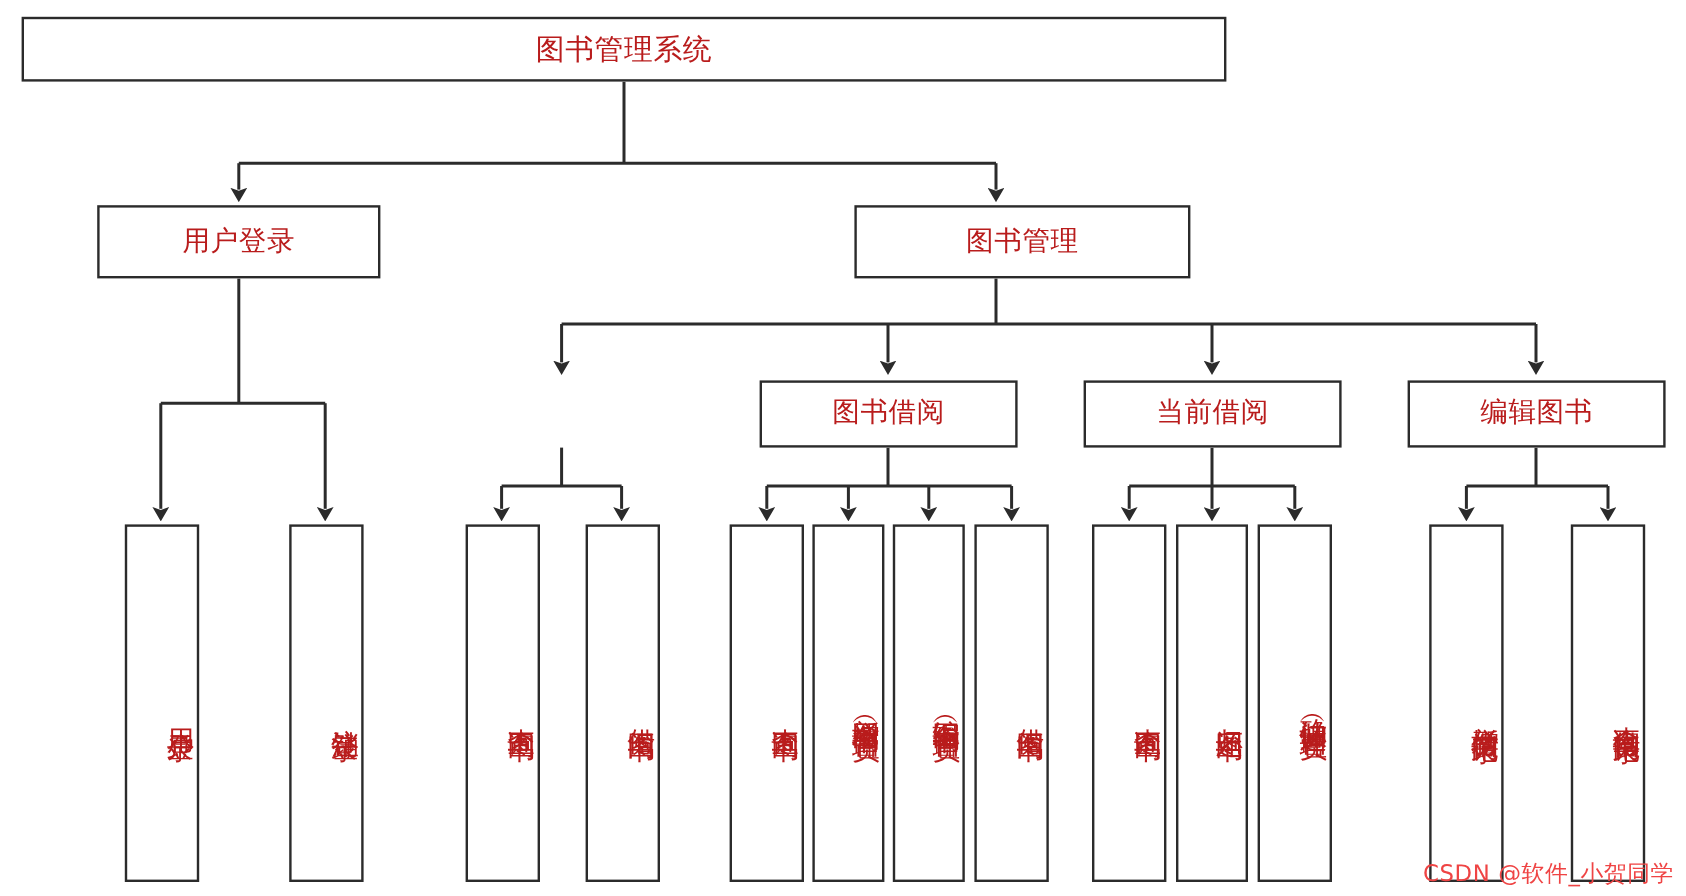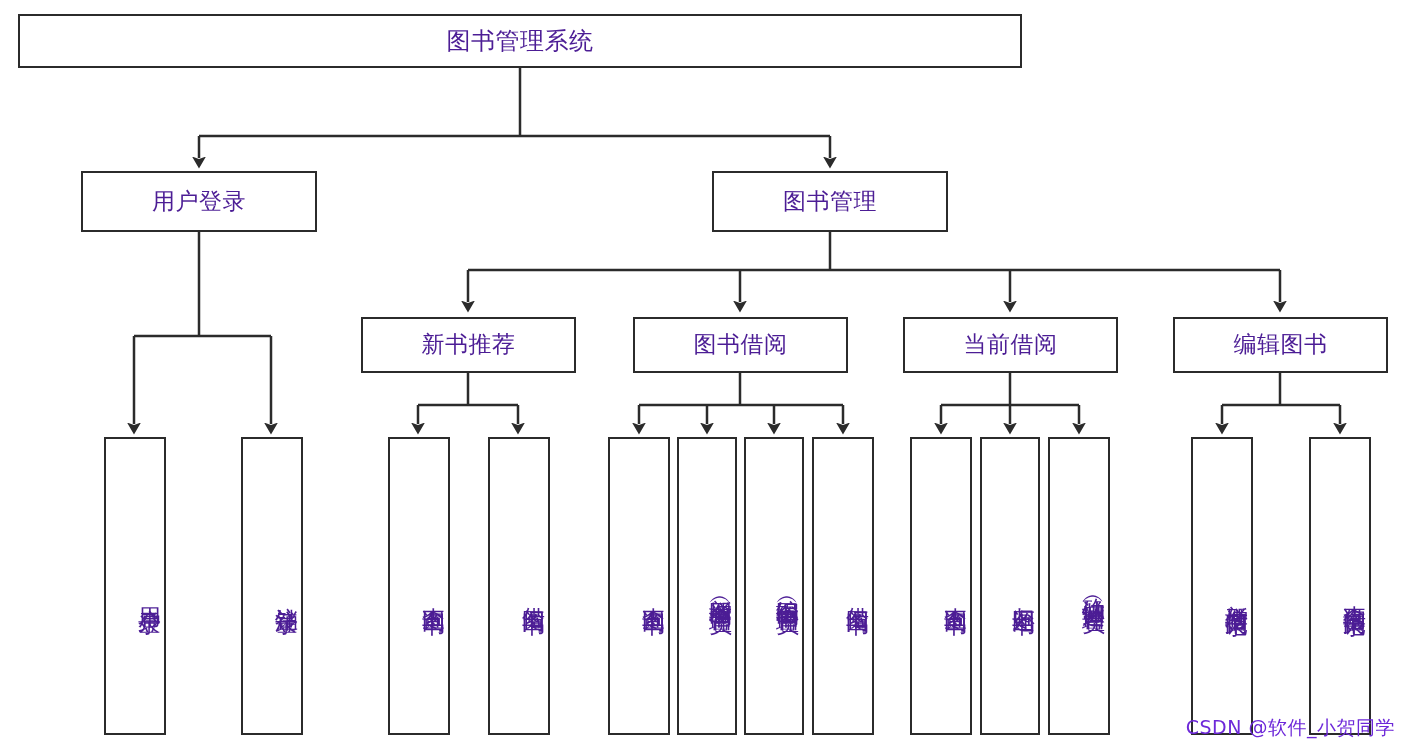--- a/index.html
+++ b/index.html
@@ -27,21 +27,21 @@
     height: 747px;
   }
   .node {
     position: absolute;
     box-sizing: border-box;
     background: #ffffff;
     border: 2px solid #2b2b2b;
     display: flex;
     align-items: center;
     justify-content: center;
-    color: #4c1d95;
+    color: #b91c1c;
   }
   .node-h {
     font-size: 23px;
     line-height: 1.2;
     letter-spacing: 0.5px;
     white-space: nowrap;
   }
   .node-root {
     font-size: 24px;
   }
@@ -59,21 +59,21 @@
   .node-v .vtext {
     writing-mode: vertical-rl;
     text-orientation: upright;
     display: block;
   }
   #watermark {
     position: absolute;
     right: 10px;
     bottom: 6px;
     font-size: 19px;
-    color: #6d28d9;
+    color: #ef4444;
     white-space: nowrap;
     letter-spacing: 0.5px;
   }
 </style>
 </head>
 <body>
 
 <div id="canvas">
 
   <svg id="edges" viewBox="0 0 1405 747">
@@ -126,27 +126,24 @@
     </g>
   </svg>
 
   <div class="node node-h node-root" style="left:18px; top:14px; width:1004px; height:54px;">
     <span>图书管理系统</span>
   </div>
 
   <div class="node node-h" style="left:81px; top:171px; width:236px; height:61px;">
     <span>用户登录</span>
   </div>
-  <div class="node node-h" style="left:712px; top:171px; width:236px; height:61px;">
+  <div class="node node-h" style="left:712px; top:171px; width:280px; height:61px;">
     <span>图书管理</span>
   </div>
 
-  <div class="node node-h" style="left:361px; top:317px; width:215px; height:56px;">
-    <span>新书推荐</span>
-  </div>
   <div class="node node-h" style="left:903px; top:317px; width:215px; height:56px;">
     <span>当前借阅</span>
   </div>
   <div class="node node-h" style="left:633px; top:317px; width:215px; height:56px;">
     <span>图书借阅</span>
   </div>
   <div class="node node-h" style="left:1173px; top:317px; width:215px; height:56px;">
     <span>编辑图书</span>
   </div>
 

